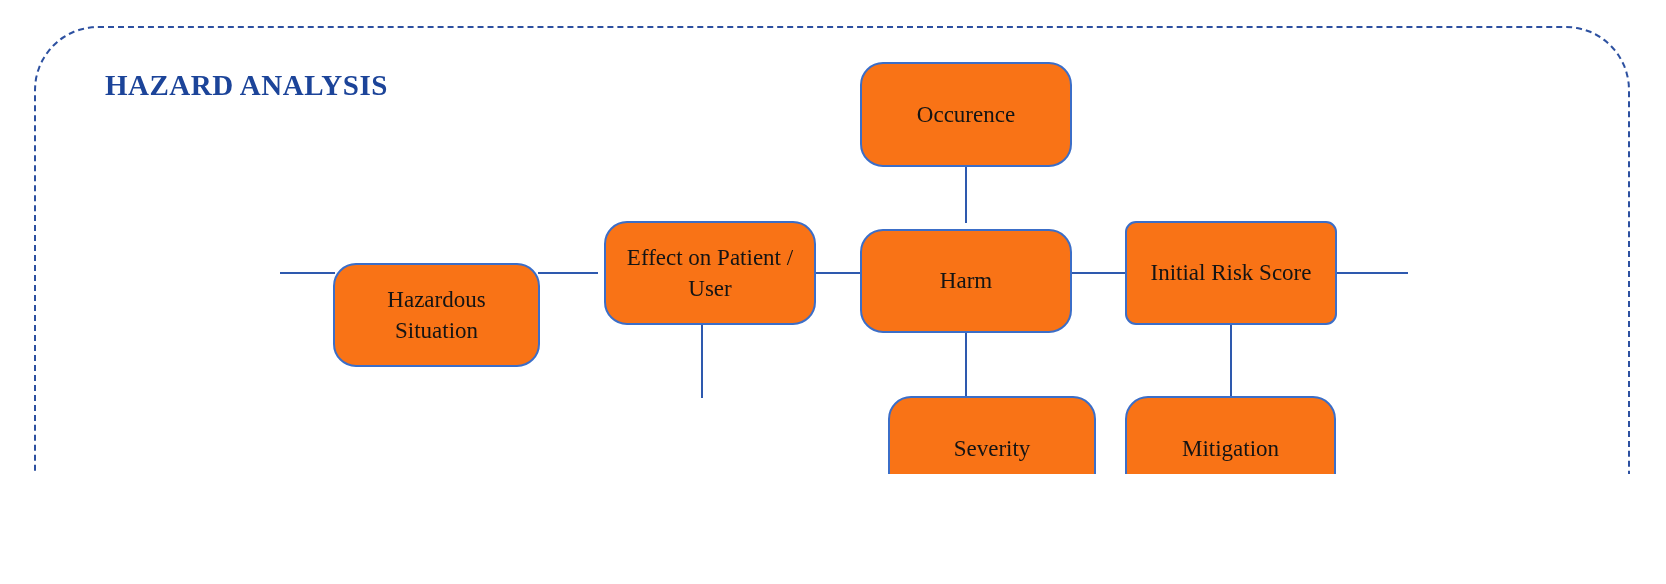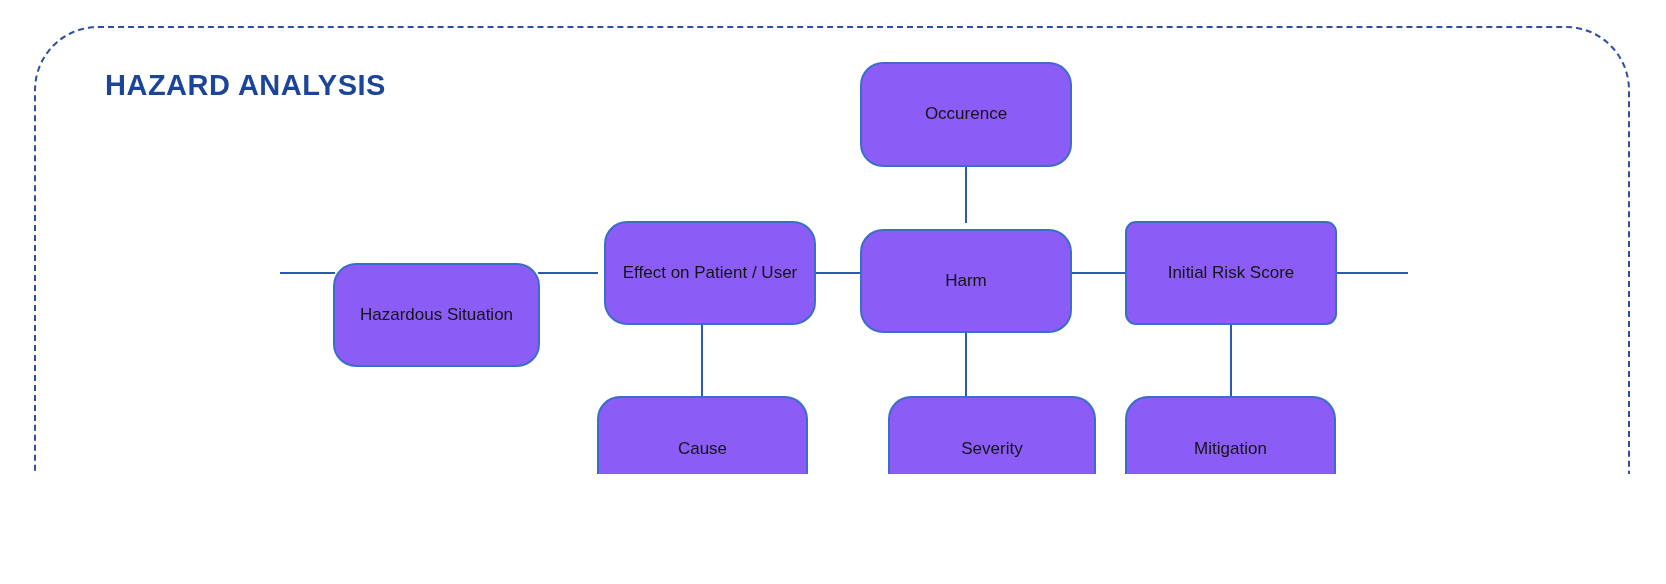--- a/index.html
+++ b/index.html
@@ -7,20 +7,21 @@
     padding: 0;
     background: #ffffff;
     font-family: "Liberation Sans", sans-serif;
   }
   .canvas {
     position: relative;
     width: 1666px;
     height: 474px;
     background: #ffffff;
     overflow: hidden;
+    font-family: Liberation Serif, serif;
   }
   .outer-boundary {
     position: absolute;
     left: 34px;
     top: 26px;
     width: 1596px;
     height: 525px;
     border: 2.5px dashed #2c50a0;
     border-radius: 64px;
     box-sizing: border-box;
@@ -31,28 +32,28 @@
     top: 69px;
     font-size: 29px;
     font-weight: bold;
     letter-spacing: 0.5px;
     color: #1c4499;
     white-space: nowrap;
   }
   .node {
     position: absolute;
     box-sizing: border-box;
-    background: #8b5cf6;
+    background: #f97316;
     border: 2px solid #3b6ec8;
     border-radius: 23px;
     display: flex;
     align-items: center;
     justify-content: center;
     text-align: center;
-    font-size: 17px;
+    font-size: 23px;
     line-height: 1.35;
     color: #141414;
     padding: 4px 10px;
     z-index: 2;
   }
   .connector {
     position: absolute;
     background: #2e59ae;
     z-index: 1;
   }
@@ -68,21 +69,20 @@
 
   <div class="diagram-title">HAZARD ANALYSIS</div>
 
   <div class="node" style="left:860px; top:62px; width:212px; height:105px;">Occurence</div>
 
   <div class="node" style="left:333px; top:221px; width:207px; height:104px;margin-top:42px;">Hazardous Situation</div>
   <div class="node" style="left:596px; top:221px; width:212px; height:104px;margin-left:8px;">Effect on Patient / User</div>
   <div class="node" style="left:860px; top:229px; width:212px; height:104px;">Harm</div>
   <div class="node" style="left:1125px; top:221px; width:212px; height:104px;border-radius:11px;">Initial Risk Score</div>
 
-  <div class="node" style="left:597px; top:396px; width:211px; height:106px;">Cause</div>
   <div class="node" style="left:888px; top:396px; width:208px; height:106px;">Severity</div>
   <div class="node" style="left:1125px; top:396px; width:211px; height:106px;">Mitigation</div>
 
   <div class="connector h" style="left:280px; top:272px; width:55px;"></div>
   <div class="connector h" style="left:538px; top:272px; width:60px;"></div>
   <div class="connector h" style="left:806px; top:272px; width:56px;"></div>
   <div class="connector h" style="left:1070px; top:272px; width:57px;"></div>
   <div class="connector h" style="left:1335px; top:272px; width:73px;"></div>
 
   <div class="connector v" style="left:965px; top:165px; height:58px;"></div>

